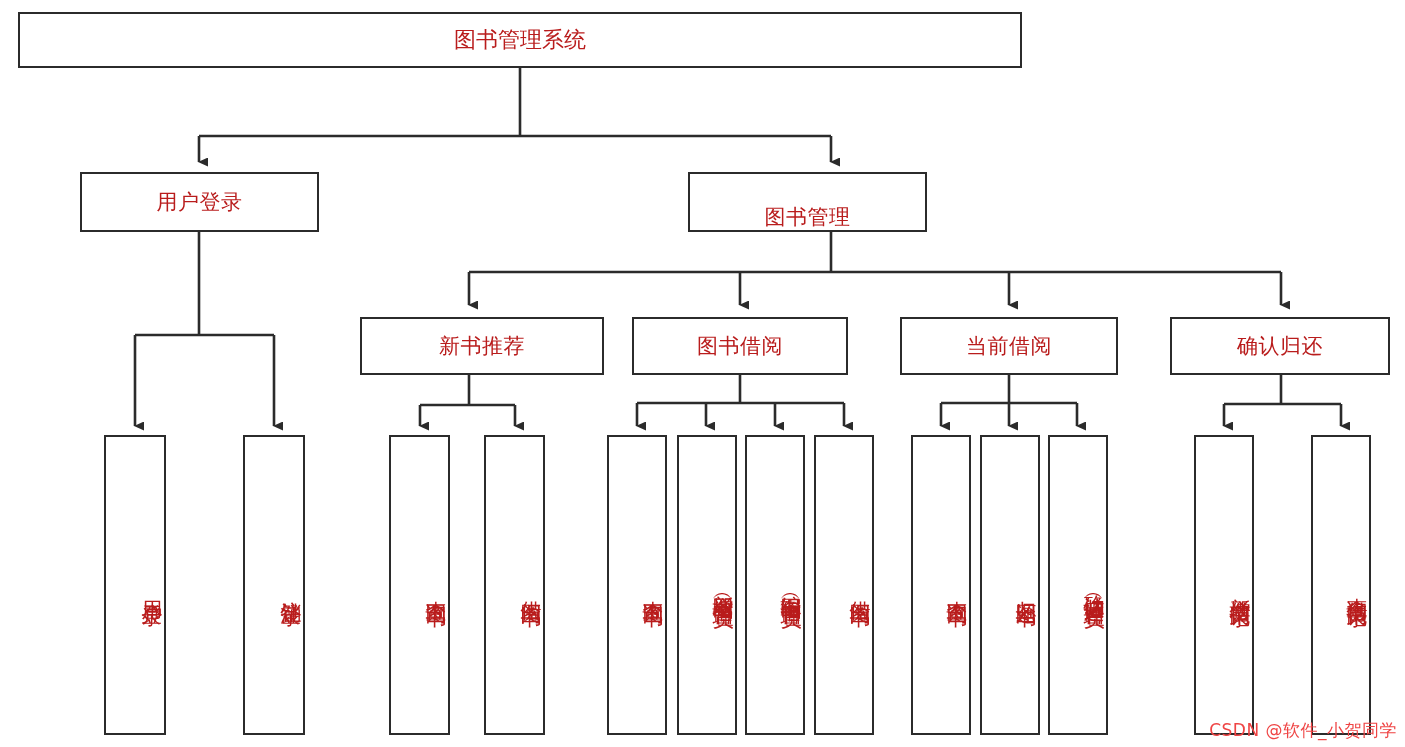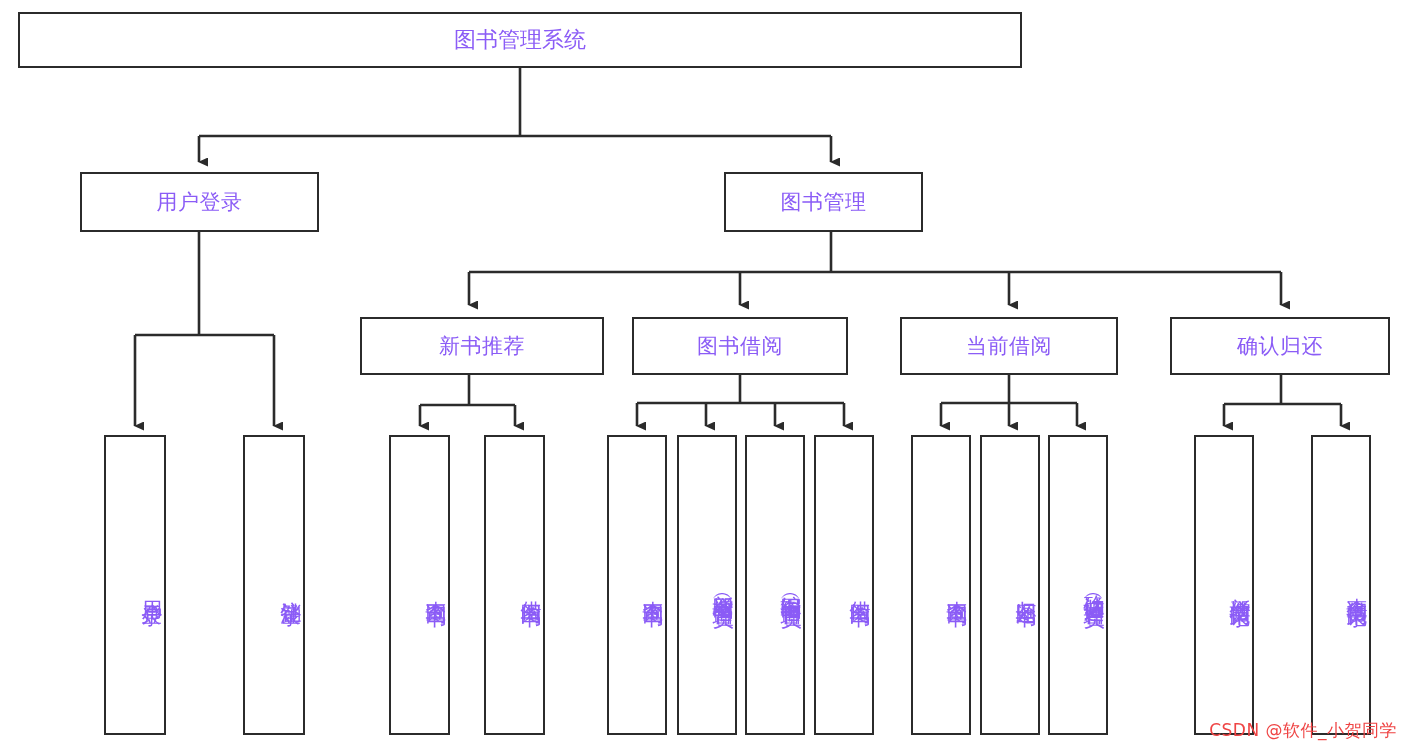--- a/index.html
+++ b/index.html
@@ -26,21 +26,21 @@
     height: 747px;
   }
   .node {
     position: absolute;
     box-sizing: border-box;
     border: 2px solid #2b2b2b;
     background: #ffffff;
     display: flex;
     align-items: center;
     justify-content: center;
-    color: #8b5cf6;
+    color: #b91c1c;
     line-height: 1.18;
     z-index: 2;
   }
   .node-h {
     font-size: 21px;
     letter-spacing: 0.5px;
   }
   .node-root {
     font-size: 22px;
   }
@@ -127,21 +127,21 @@
     </g>
   </svg>
 
   <div class="node node-root" style="left:18px; top:12px; width:1004px; height:56px;">
     <span class="node-label">图书管理系统</span>
   </div>
 
   <div class="node node-h" style="left:80px; top:172px; width:239px; height:60px;">
     <span class="node-label">用户登录</span>
   </div>
-  <div class="node node-h" style="left:724px; top:172px; width:199px; height:60px;">
+  <div class="node node-h" style="left:688px; top:172px; width:239px; height:60px;align-items:flex-end;">
     <span class="node-label">图书管理</span>
   </div>
 
   <div class="node node-h" style="left:360px; top:317px; width:244px; height:58px;">
     <span class="node-label">新书推荐</span>
   </div>
   <div class="node node-h" style="left:632px; top:317px; width:216px; height:58px;font-family:Liberation Serif, serif;">
     <span class="node-label">图书借阅</span>
   </div>
   <div class="node node-h" style="left:900px; top:317px; width:218px; height:58px;justify-content:center;">

